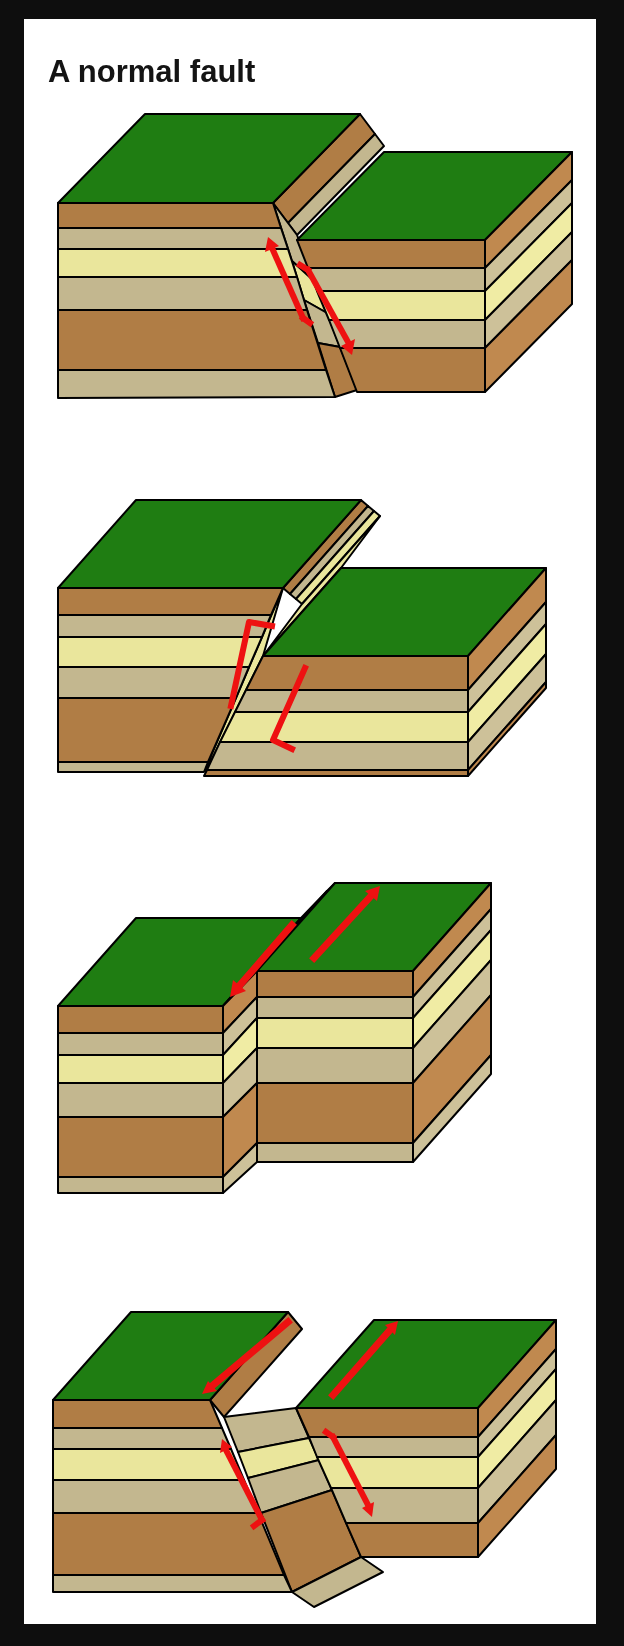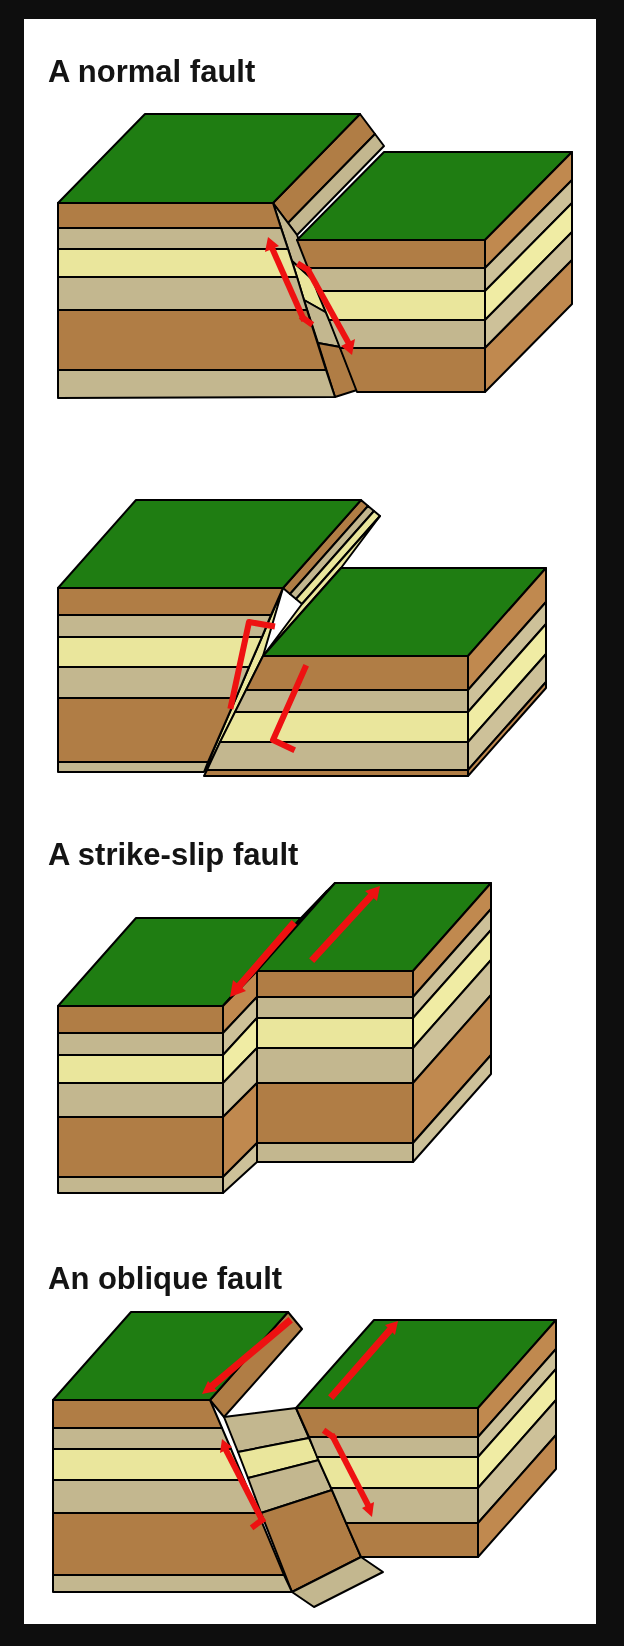--- a/index.html
+++ b/index.html
@@ -188,17 +188,15 @@
           <path class="ar" d="M262,1520 L254,1526"></path>
           <polygon class="ah" points="222,1439 232,1447 220,1453"></polygon>
           <path class="ar" d="M333,1437 L368,1505"></path>
           <path class="ar" d="M333,1437 L326,1432"></path>
           <polygon class="ah" points="372,1517 374,1502 362,1508"></polygon>
         </g>
       </g>
     </svg>
 
     <div class="title" id="t1">A normal fault</div>
-    <div class="title" id="t3">A strike-slip fault</div>
-    <div class="title" id="t4">An oblique fault</div>
 
   </div>
 </div>
 
 </body></html>

